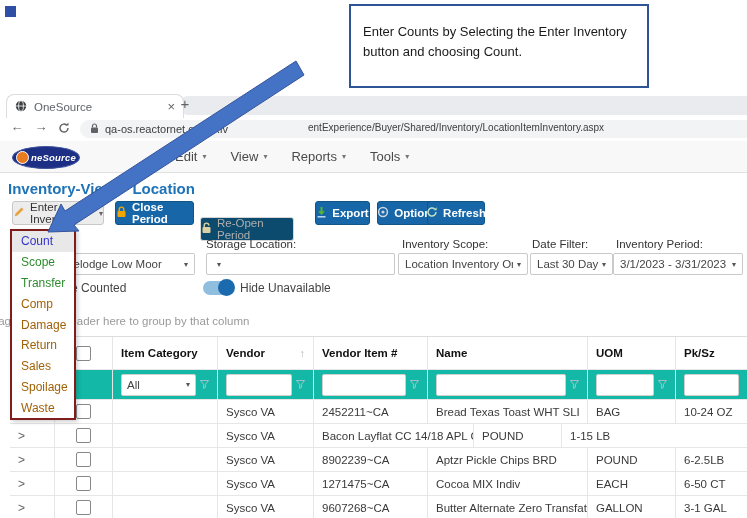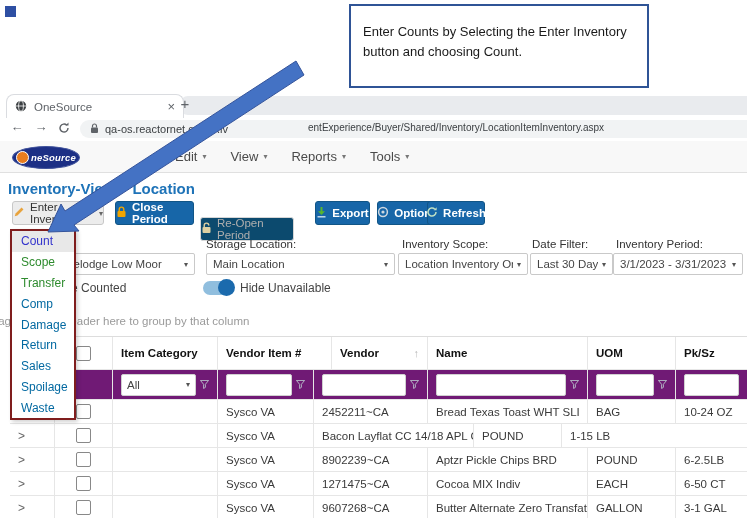--- a/index.html
+++ b/index.html
@@ -65,40 +65,40 @@
 
   
   .groupby{top:315px;font-size:11.5px;color:#9a9a9a;white-space:nowrap;}
 
   
   .grid{left:10px;top:336px;width:737px;height:182px;border-top:1px solid #ddd;font-size:11.5px;}
   .grow{display:flex;width:737px;box-sizing:border-box;}
   .gcell{box-sizing:border-box;border-right:1px solid #e6e6e6;border-bottom:1px solid #e6e6e6;
          display:flex;align-items:center;padding:0 8px;overflow:hidden;white-space:nowrap;}
   .hrow .gcell{height:33px;font-weight:bold;color:#111;background:#fff;}
-  .frow .gcell{height:30px;background:#701a75;}
+  .frow .gcell{height:30px;background:#14b8a6;}
   .drow .gcell{height:24px;color:#3a3a3a;}
   .c0{width:45px;} .c1{width:58px;justify-content:center;} .c2{width:105px;} .c3{width:96px;}
   .c4{width:114px;} .c5{width:160px;} .c6{width:88px;} .c7{flex:1;border-right:none;}
   .checkbox{width:13px;height:13px;border:1px solid #888;border-radius:2px;background:#fff;}
   .sort-up{color:#b9b9b9;font-size:11px;margin-left:auto;}
   .fsel{flex:1;height:20px;border:1px solid #d0d0d0;border-radius:2px;display:flex;align-items:center;
         padding:0 5px;color:#444;background:#fff;}
   .fsel .caret{font-size:8px;color:#555;margin-left:auto;}
   .finput{flex:1;height:20px;border:1px solid #d0d0d0;border-radius:2px;background:#fff;min-width:10px;}
   .funnel{margin-left:4px;flex:0 0 auto;}
   .expand{color:#666;font-size:12px;}
 
   
   .ddmenu{left:10px;top:229px;width:62px;height:187px;background:#fff;border:2px solid #7f1d1d;
           box-shadow:2px 2px 4px rgba(0,0,0,.18);z-index:40;display:flex;flex-direction:column;}
   .dditem{flex:1;display:flex;align-items:center;padding-left:9px;font-size:12px;}
   .dd-blue{color:#3333cc;background:#e8e8e8;}
   .dd-green{color:#2e8b2e;}
-  .dd-red{color:#0369a1;}
+  .dd-red{color:#a16207;}
 
   .arrow-layer{left:0;top:0;z-index:50;pointer-events:none;}
 </style>
 </head>
 <body>
 
 <div class="abs deco-square"></div>
 
 <div class="abs tabstrip"></div>
 <div class="abs tabstrip-gray"></div>
@@ -210,21 +210,20 @@
 <div class="abs flabel" style="left:206px;">Storage Location:</div>
 <div class="abs flabel" style="left:402px;">Inventory Scope:</div>
 <div class="abs flabel" style="left:532px;">Date Filter:</div>
 <div class="abs flabel" style="left:616px;">Inventory Period:</div>
 
 <div class="abs select" style="left:20px;width:175px;padding-left:30px;">
   <span class="val">Travelodge Low Moor</span>
     <span class="caret">▾</span>
 </div>
 <div class="abs select" style="left:206px;width:189px;">
-  <span class="val">Main Location</span>
     <span class="caret">▾</span>
 </div>
 <div class="abs select" style="left:398px;width:130px;">
   <span class="val">Location Inventory Only</span>
     <span class="caret">▾</span>
 </div>
 <div class="abs select" style="left:530px;width:83px;">
   <span class="val">Last 30 Days</span>
     <span class="caret">▾</span>
 </div>
@@ -244,25 +243,25 @@
 
 <div class="abs groupby" style="left:-14px;">Drag a column header here to group by that column</div>
 
 <div class="abs grid">
   <div class="grow hrow">
     <div class="gcell c0"></div>
     <div class="gcell c1">
         <span class="checkbox"></span>
       </div>
     <div class="gcell c2">Item Category</div>
-    <div class="gcell c4">Vendor Item #</div>
     <div class="gcell c3">
         <span>Vendor</span>
         <span class="sort-up">↑</span>
       </div>
+    <div class="gcell c4">Vendor Item #</div>
     <div class="gcell c5">Name</div>
     <div class="gcell c6">UOM</div>
     <div class="gcell c7">Pk/Sz</div>
   </div>
   <div class="grow frow">
     <div class="gcell c0"></div>
     <div class="gcell c1"></div>
     <div class="gcell c2">
       <span class="fsel">
           <span>All</span>

